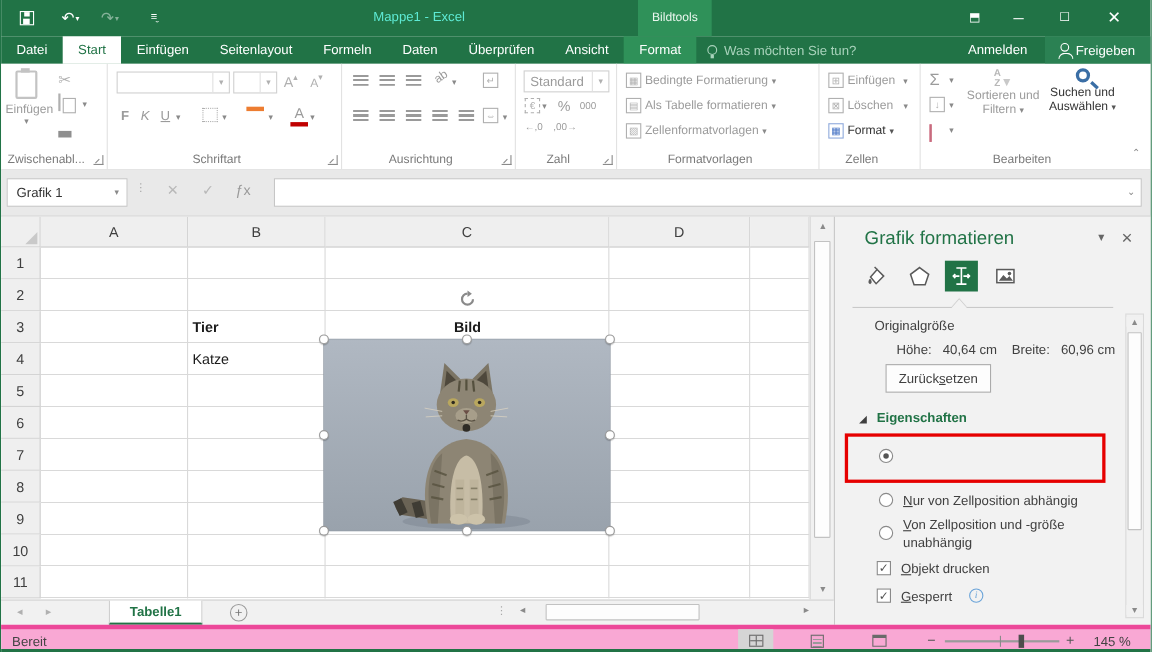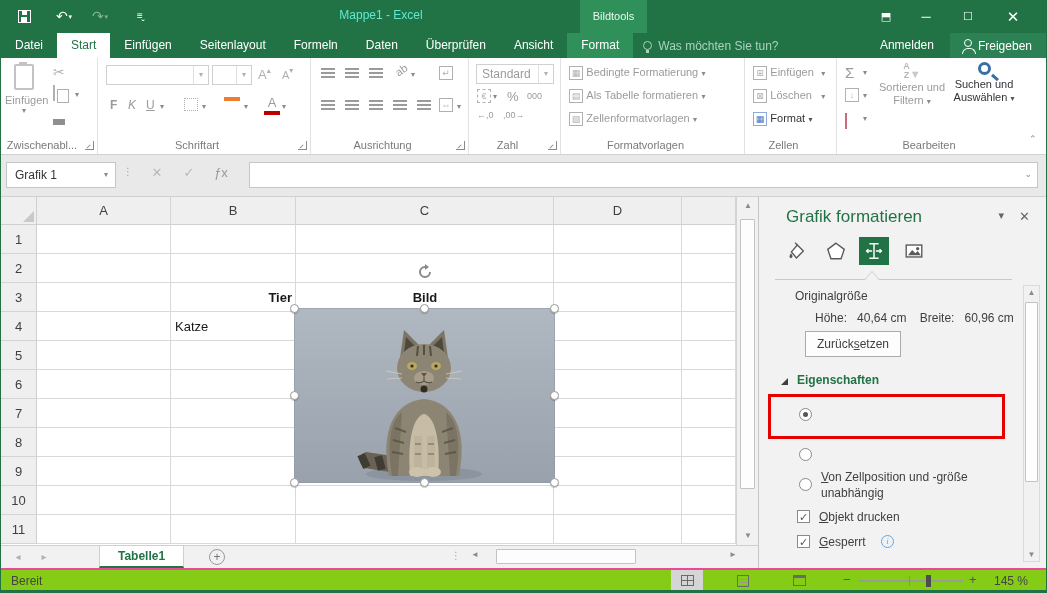--- a/index.html
+++ b/index.html
@@ -101,21 +101,21 @@
   .opt-label{position:absolute;font-size:12px;color:#404040;line-height:16px}
   #redbox{position:absolute;left:9px;top:197px;width:237px;height:45px;border:3px solid #e60000}
   .info-ic{position:absolute;width:13px;height:13px;border:1px solid #6ba4d9;border-radius:50%;color:#6ba4d9;font-size:9px;font-style:italic;text-align:center;line-height:11px;font-family:"Liberation Serif",serif}
   #pane-vsb{position:absolute;right:8px;top:88px;width:17px;height:277px;background:#f1f1f1;border:1px solid #dadada}
   
   #sheetbar{position:absolute;left:0;top:545px;width:757px;height:23px;background:#f1f1f1;border-top:1px solid #cfcfcf}
   .snav{position:absolute;top:0;width:22px;height:22px;text-align:center;line-height:22px;color:#b0b0b0;font-size:10px}
   #sheettab{position:absolute;left:98px;top:0;height:22px;padding:0 18px;background:#fff;border-left:1px solid #cfcfcf;border-right:1px solid #cfcfcf;border-bottom:2px solid #217346;color:#217346;font-weight:bold;font-size:12px;line-height:20px}
   #addsheet{position:absolute;left:208px;top:3px;width:16px;height:16px;border:1px solid #9a9a9a;border-radius:50%;color:#767676;text-align:center;line-height:14px;font-size:12px}
   
-  #statusbar{position:absolute;left:0;top:568px;width:100%;height:22px;background:#84cc16;border-top:2px solid #ec4899}
+  #statusbar{position:absolute;left:0;top:568px;width:100%;height:22px;background:#f9a8d4;border-top:4px solid #ec4899}
   #statusbar .txt{position:absolute;left:10px;top:4px;font-size:12px;color:#444}
   .viewbtn{position:absolute;top:0;width:32px;height:21px;display:flex;align-items:center;justify-content:center}
   .viewbtn.sel{background:#d5d5d5}
   .vb-grid{width:13px;height:11px;border:1px solid #6a6a6a;background:linear-gradient(#6a6a6a,#6a6a6a) 50% 0/1px 100% no-repeat,linear-gradient(#6a6a6a,#6a6a6a) 0 50%/100% 1px no-repeat}
   .vb-page{width:12px;height:12px;border:1px solid #6a6a6a;background:repeating-linear-gradient(to bottom,transparent 0 2px,#9a9a9a 2px 3px);background-size:8px 10px;background-position:1px 1px;background-repeat:no-repeat}
   .vb-break{width:13px;height:11px;border:1px solid #6a6a6a;border-top:3px solid #6a6a6a}
   #zoomtrack{position:absolute;left:858px;top:10px;width:104px;height:2px;background:#9a9a9a}
   #zoomtick{position:absolute;left:908px;top:6px;width:1px;height:10px;background:#8a8a8a}
   #zoomthumb{position:absolute;left:925px;top:5px;width:5px;height:12px;background:#4d4d4d}
   .zbtn{position:absolute;top:2px;font-size:13px;color:#555}
@@ -296,21 +296,21 @@
         <div class="row-h" style="top: 318px;">11</div>
       </div>
     <div id="vlines">
         <div class="vline" style="left: 169px;"></div>
         <div class="vline" style="left: 294px;"></div>
         <div class="vline" style="left: 552px;"></div>
         <div class="vline" style="left: 680px;"></div>
         <div class="vline" style="left: 734px;"></div>
       </div>
     <div id="cells">
-        <div class="cell bold" style="left: 170px; width: 125px; top: 86px; text-align: right;">Tier</div>
+        <div class="cell bold" style="left: 170px; width: 125px; top: 86px; text-align: left;">Tier</div>
         <div class="cell" style="left: 170px; width: 125px; top: 115px; text-align: left;">Katze</div>
         <div class="cell bold" style="left: 295px; width: 258px; top: 86px; text-align: center;">Bild</div>
       </div>
 
     <div id="pic">
       <svg width="261" height="175" viewBox="0 0 261 175">
         <defs>
             <linearGradient id="asph" x1="0" y1="0" x2="0" y2="1">
           <stop offset="0" stop-color="#b0b8c2"></stop>
               <stop offset="1" stop-color="#99a2ac"></stop>
@@ -443,20 +443,21 @@
       <span>60,96 cm</span>
     </div>
     <div id="reset-btn">Zurück<u>s</u>etzen</div>
 
     <span class="sec-tri"></span>
     <div class="sec-head">Eigenschaften</div>
 
     <div id="redbox"></div>
     <span class="radio sel" style="left:40px;top:211px"></span>
     <span class="radio" style="left:40px;top:251px"></span>
+    <div class="opt-label" style="left:62px;top:250px;width:210px"><u>N</u>ur von Zellposition abhängig</div>
     <span class="radio" style="left:40px;top:281px"></span>
     <div class="opt-label" style="left:62px;top:272px;width:175px"><u>V</u>on Zellposition und -größe unabhängig</div>
     <span class="chk" style="left:38px;top:313px">✓</span>
     <div class="opt-label" style="left:60px;top:312px"><u>O</u>bjekt drucken</div>
     <span class="chk" style="left:38px;top:338px">✓</span>
     <div class="opt-label" style="left:60px;top:337px"><u>G</u>esperrt</div>
     <span class="info-ic" style="left:122px;top:338px">i</span>
 
     <div id="pane-vsb">
       <span class="sb-btn" style="left:0;top:2px;width:15px">▲</span>

